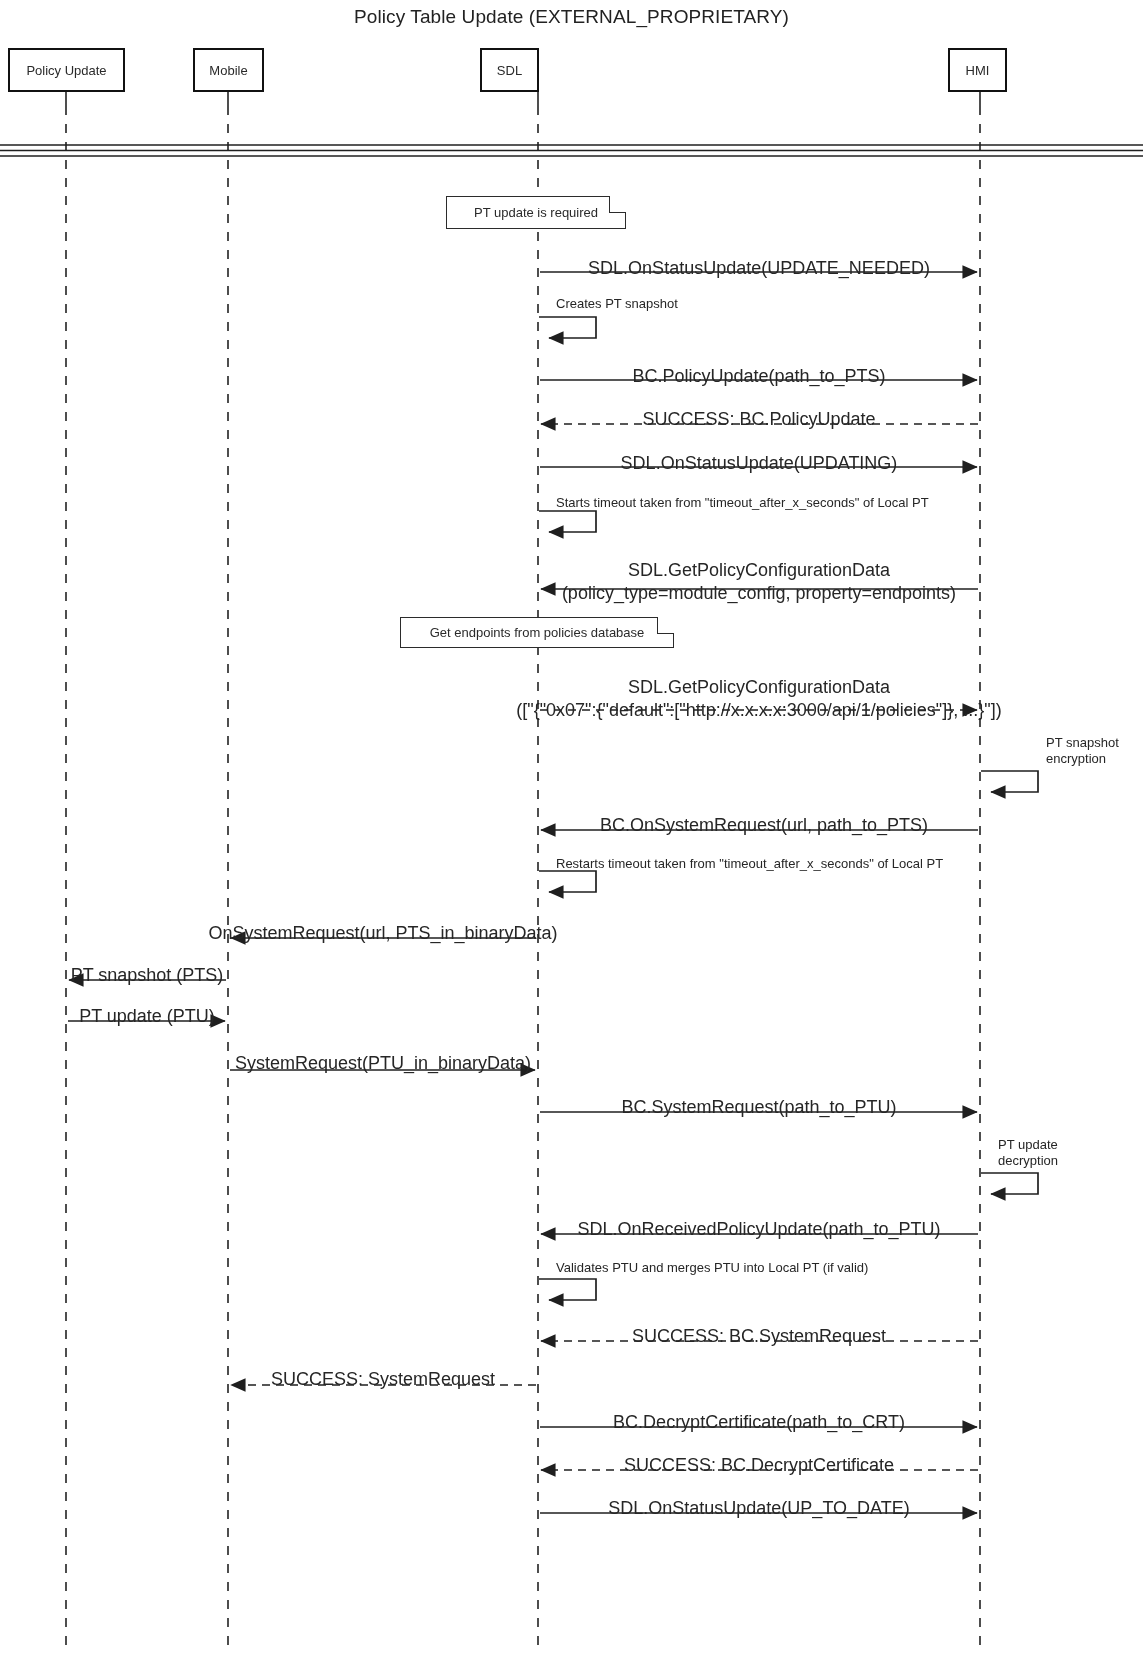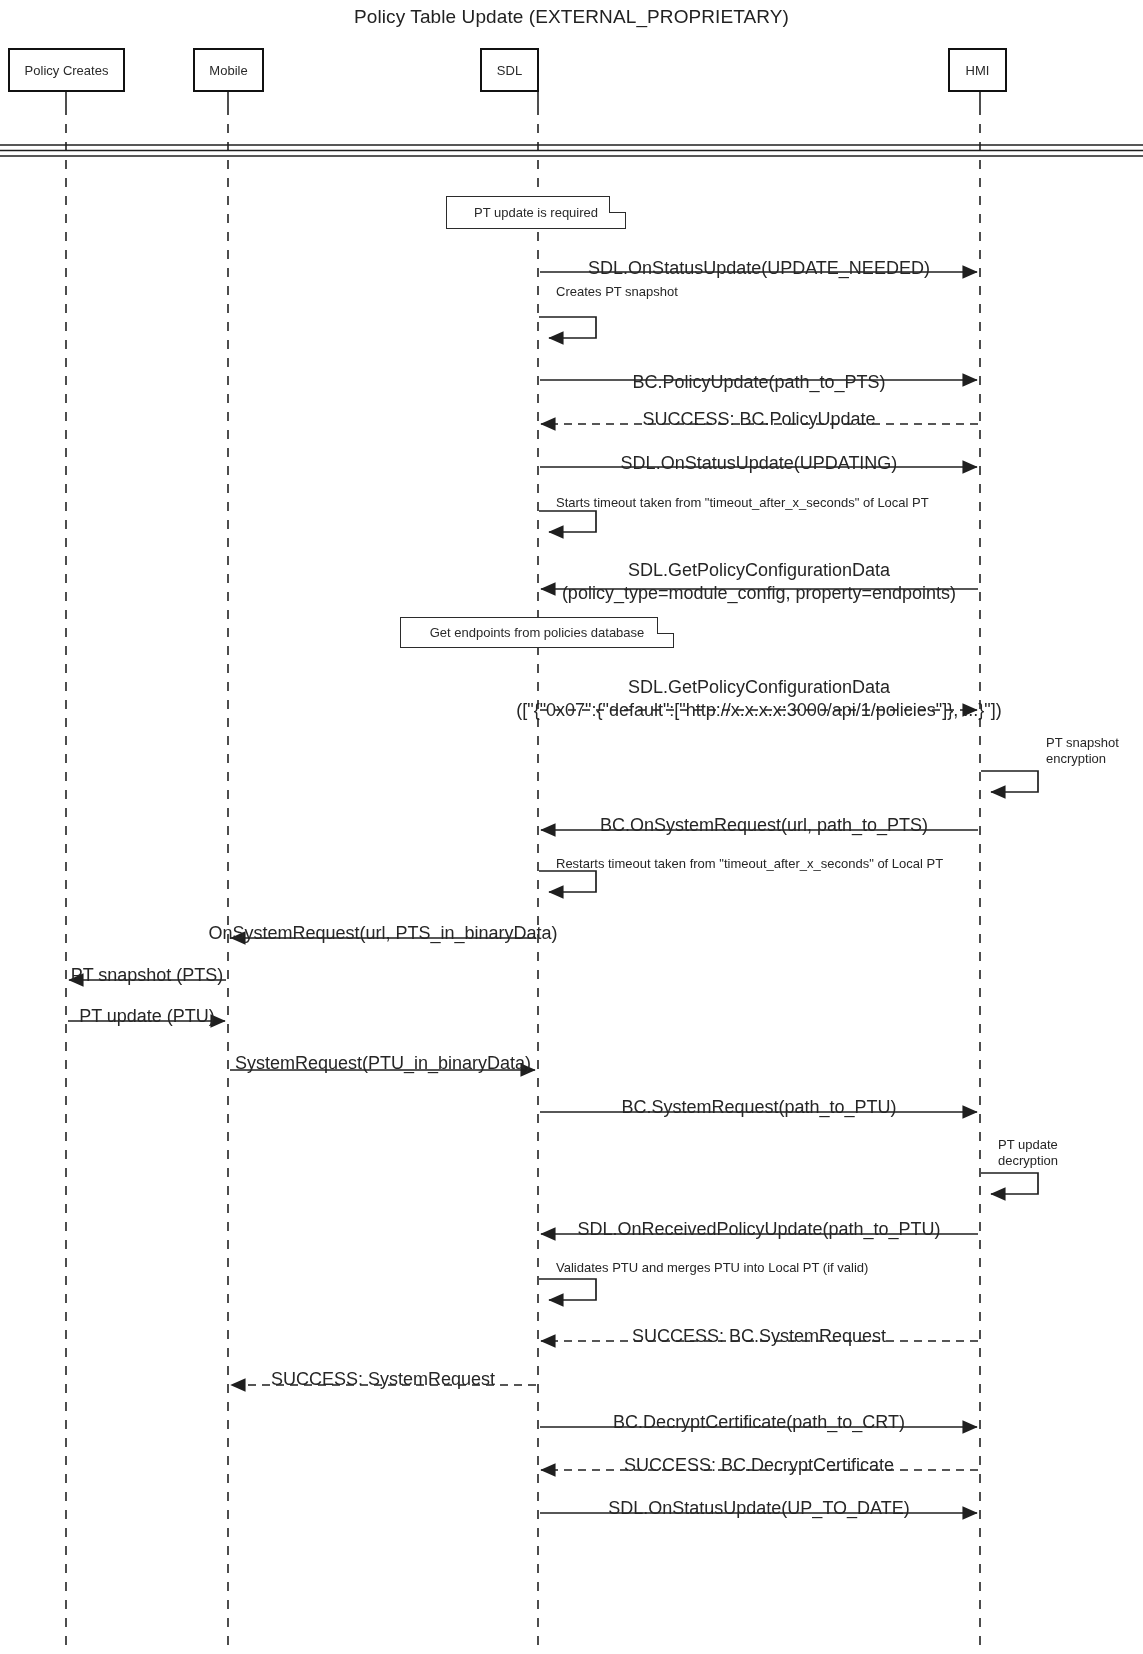--- a/index.html
+++ b/index.html
@@ -158,21 +158,21 @@
         <path d="M 539 511 H 596 V 532 H 549" fill="none" stroke="#1f1f1f" stroke-width="1.7" marker-end="url(#arrowFilledRev)"></path>
         <path d="M 981 771 H 1038 V 792 H 991" fill="none" stroke="#1f1f1f" stroke-width="1.7" marker-end="url(#arrowFilledRev)"></path>
         <path d="M 539 871 H 596 V 892 H 549" fill="none" stroke="#1f1f1f" stroke-width="1.7" marker-end="url(#arrowFilledRev)"></path>
         <path d="M 981 1173 H 1038 V 1194 H 991" fill="none" stroke="#1f1f1f" stroke-width="1.7" marker-end="url(#arrowFilledRev)"></path>
         <path d="M 539 1279 H 596 V 1300 H 549" fill="none" stroke="#1f1f1f" stroke-width="1.7" marker-end="url(#arrowFilledRev)"></path>
       </g>
   </svg>
 
   <div id="heads">
       <div class="lifeline-head" style="left: 8px; top: 48px; width: 117px; height: 44px;">
-        <span>Policy Creates</span>
+        <span>Policy Update</span>
       </div>
       <div class="lifeline-head" style="left: 193px; top: 48px; width: 71px; height: 44px;">
         <span>Mobile</span>
       </div>
       <div class="lifeline-head" style="left: 480px; top: 48px; width: 59px; height: 44px;">
         <span>SDL</span>
       </div>
       <div class="lifeline-head" style="left: 948px; top: 48px; width: 59px; height: 44px;">
         <span>HMI</span>
       </div>
@@ -185,40 +185,40 @@
         <div class="note-fold"></div>
       </div>
       <div class="note" style="left: 400px; top: 617px; width: 274px; height: 31px;">
         <div class="note-text">Get endpoints from policies database</div>
         <div class="note-fold"></div>
       </div>
     </div>
 
   <div id="labels">
       <div class="msg-label" style="left: 379px; top: 257px; width: 760px;">SDL.OnStatusUpdate(UPDATE_NEEDED)</div>
-      <div class="msg-label" style="left: 379px; top: 365px; width: 760px; margin-top: 6px;">BC.PolicyUpdate(path_to_PTS)</div>
+      <div class="msg-label" style="left: 379px; top: 365px; width: 760px;">BC.PolicyUpdate(path_to_PTS)</div>
       <div class="msg-label" style="left: 379px; top: 408px; width: 760px;">SUCCESS: BC.PolicyUpdate</div>
       <div class="msg-label" style="left: 379px; top: 452px; width: 760px;">SDL.OnStatusUpdate(UPDATING)</div>
       <div class="msg-label" style="left: 379px; top: 559px; width: 760px;">SDL.GetPolicyConfigurationData
 (policy_type=module_config, property=endpoints)</div>
       <div class="msg-label" style="left: 379px; top: 676px; width: 760px;">SDL.GetPolicyConfigurationData
 (["{"0x07":{"default":["http://x.x.x.x:3000/api/1/policies"]}, ...}"])</div>
       <div class="msg-label" style="left: 384px; top: 814px; width: 760px;">BC.OnSystemRequest(url, path_to_PTS)</div>
       <div class="msg-label" style="left: 3px; top: 922px; width: 760px;">OnSystemRequest(url, PTS_in_binaryData)</div>
       <div class="msg-label" style="left: -233px; top: 964px; width: 760px;">PT snapshot (PTS)</div>
       <div class="msg-label" style="left: -233px; top: 1005px; width: 760px;">PT update (PTU)</div>
       <div class="msg-label" style="left: 3px; top: 1052px; width: 760px;">SystemRequest(PTU_in_binaryData)</div>
       <div class="msg-label" style="left: 379px; top: 1096px; width: 760px;">BC.SystemRequest(path_to_PTU)</div>
       <div class="msg-label" style="left: 379px; top: 1218px; width: 760px;">SDL.OnReceivedPolicyUpdate(path_to_PTU)</div>
       <div class="msg-label" style="left: 379px; top: 1325px; width: 760px;">SUCCESS: BC.SystemRequest</div>
       <div class="msg-label" style="left: 3px; top: 1368px; width: 760px;">SUCCESS: SystemRequest</div>
       <div class="msg-label" style="left: 379px; top: 1411px; width: 760px;">BC.DecryptCertificate(path_to_CRT)</div>
       <div class="msg-label" style="left: 379px; top: 1454px; width: 760px;">SUCCESS: BC.DecryptCertificate</div>
       <div class="msg-label" style="left: 379px; top: 1497px; width: 760px;">SDL.OnStatusUpdate(UP_TO_DATE)</div>
-      <div class="self-label" style="left: 556px; top: 284px;">Creates PT snapshot</div>
+      <div class="self-label" style="left: 556px; top: 296px;">Creates PT snapshot</div>
       <div class="self-label" style="left: 556px; top: 495px;">Starts timeout taken from "timeout_after_x_seconds" of Local PT</div>
       <div class="self-label" style="left: 998px; top: 735px; margin-left: 48px;">PT snapshot
 encryption</div>
       <div class="self-label" style="left: 556px; top: 856px;">Restarts timeout taken from "timeout_after_x_seconds" of Local PT</div>
       <div class="self-label" style="left: 998px; top: 1137px;">PT update
 decryption</div>
       <div class="self-label" style="left: 556px; top: 1260px;">Validates PTU and merges PTU into Local PT (if valid)</div>
     </div>
 
 </div>

